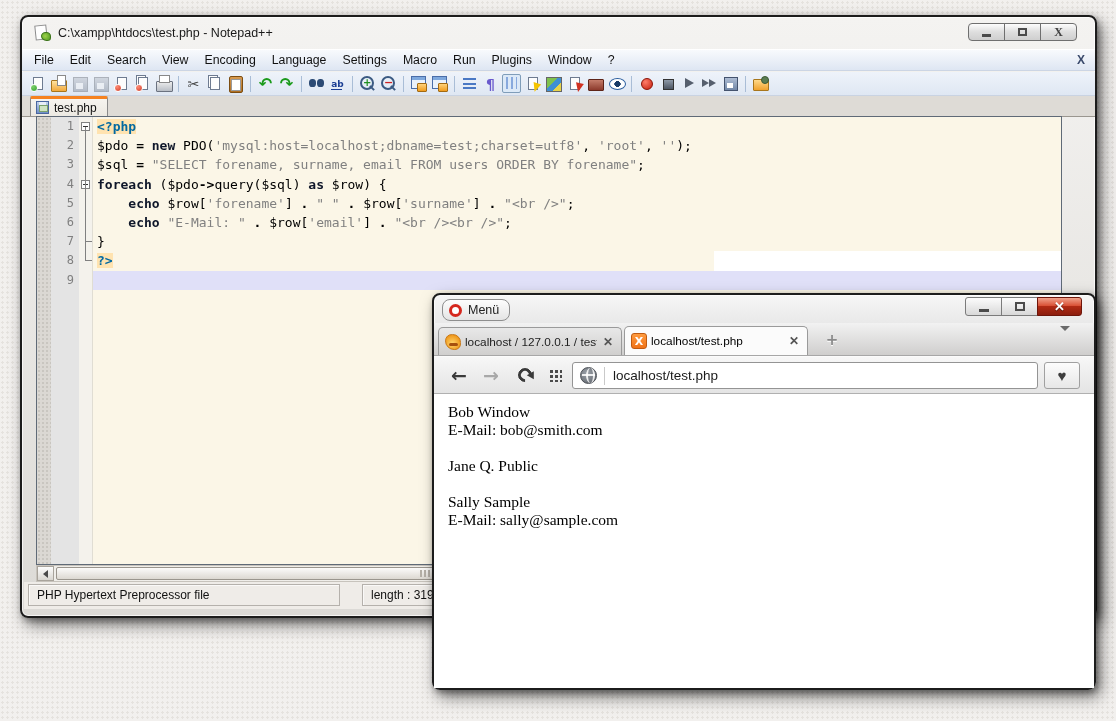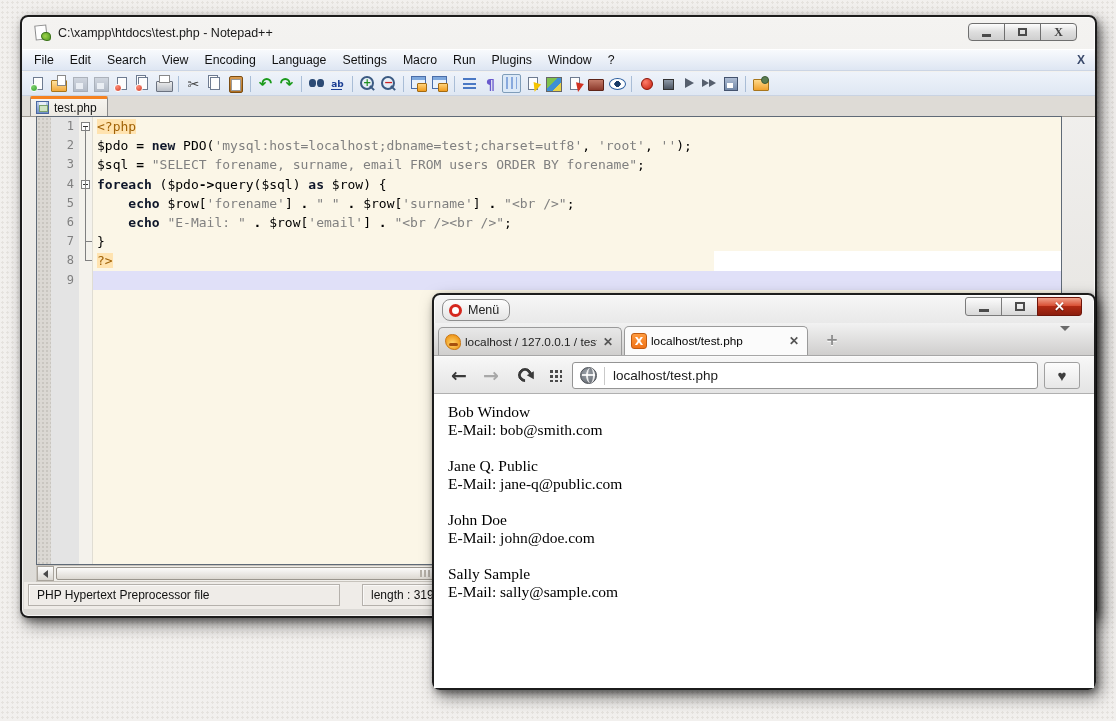--- a/index.html
+++ b/index.html
@@ -130,21 +130,21 @@
   .fbox{position:absolute;left:2px;top:5px;width:9px;height:9px;background:#fcfcfc;border:1px solid #808080}
   .fbox::before{content:"";position:absolute;left:1px;right:1px;top:3px;height:1px;background:#333}
   .ed-text{flex:1;position:relative;font:13px/19.2px "DejaVu Sans Mono",monospace;color:#000;overflow:hidden}
   .crow{height:19.2px;white-space:pre;padding-left:4px;position:relative;z-index:2}
   .crow.current{background:#E0E0F8}
   .whiteband{position:absolute;top:134.4px;height:19.2px;left:621px;right:0;background:#fff;z-index:1}
   .sg-k{color:#0f172a;font-weight:bold}
   .sg-s{color:#808080}
   .sg-o{color:#000;font-weight:bold}
   .sg-d{color:#000}
-  .sg-t{color:#a16207;font-weight:normal;background:#FFE3B0}
+  .sg-t{color:#0369a1;font-weight:bold;background:#FFE3B0}
 
   #npp .hscroll{position:absolute;left:14px;top:548px;width:1026px;height:17px;background:#f0eeea;border:1px solid #c7c3bc;display:flex}
   .sb-btn{width:17px;height:100%;background:linear-gradient(#fdfdfd,#d9d6d0);border:1px solid #a9a49c;display:flex;align-items:center;justify-content:center}
   .tri-left{width:0;height:0;border-right:5px solid #4a4a4a;border-top:4px solid transparent;border-bottom:4px solid transparent}
   .tri-right{width:0;height:0;border-left:5px solid #4a4a4a;border-top:4px solid transparent;border-bottom:4px solid transparent}
   .sb-thumb{position:absolute;left:19px;top:1px;width:741px;height:13px;border:1px solid #9a958d;border-radius:2px;
       background:linear-gradient(#fcfbfa,#dcd8d1);display:flex;align-items:center;justify-content:center}
   .sb-grip{width:14px;height:7px;background:repeating-linear-gradient(90deg,#b5b0a7 0 2px,transparent 2px 4px)}
   .sb-track-btn-right{position:absolute;right:0;top:0}
 
@@ -481,24 +481,19 @@
       </span>
   </div>
 
   <div class="o-content" id="opera-content">
       <div class="entry">
         <div>Bob Window</div>
         <div>E-Mail: bob@smith.com</div>
       </div>
       <div class="entry">
         <div>Jane Q. Public</div>
-        <div>E-Mail: jane-q@public.com</div>
-      </div>
-      <div class="entry">
-        <div>John Doe</div>
-        <div>E-Mail: john@doe.com</div>
       </div>
       <div class="entry">
         <div>Sally Sample</div>
         <div>E-Mail: sally@sample.com</div>
       </div>
     </div>
 </div>
 
 </body></html>

